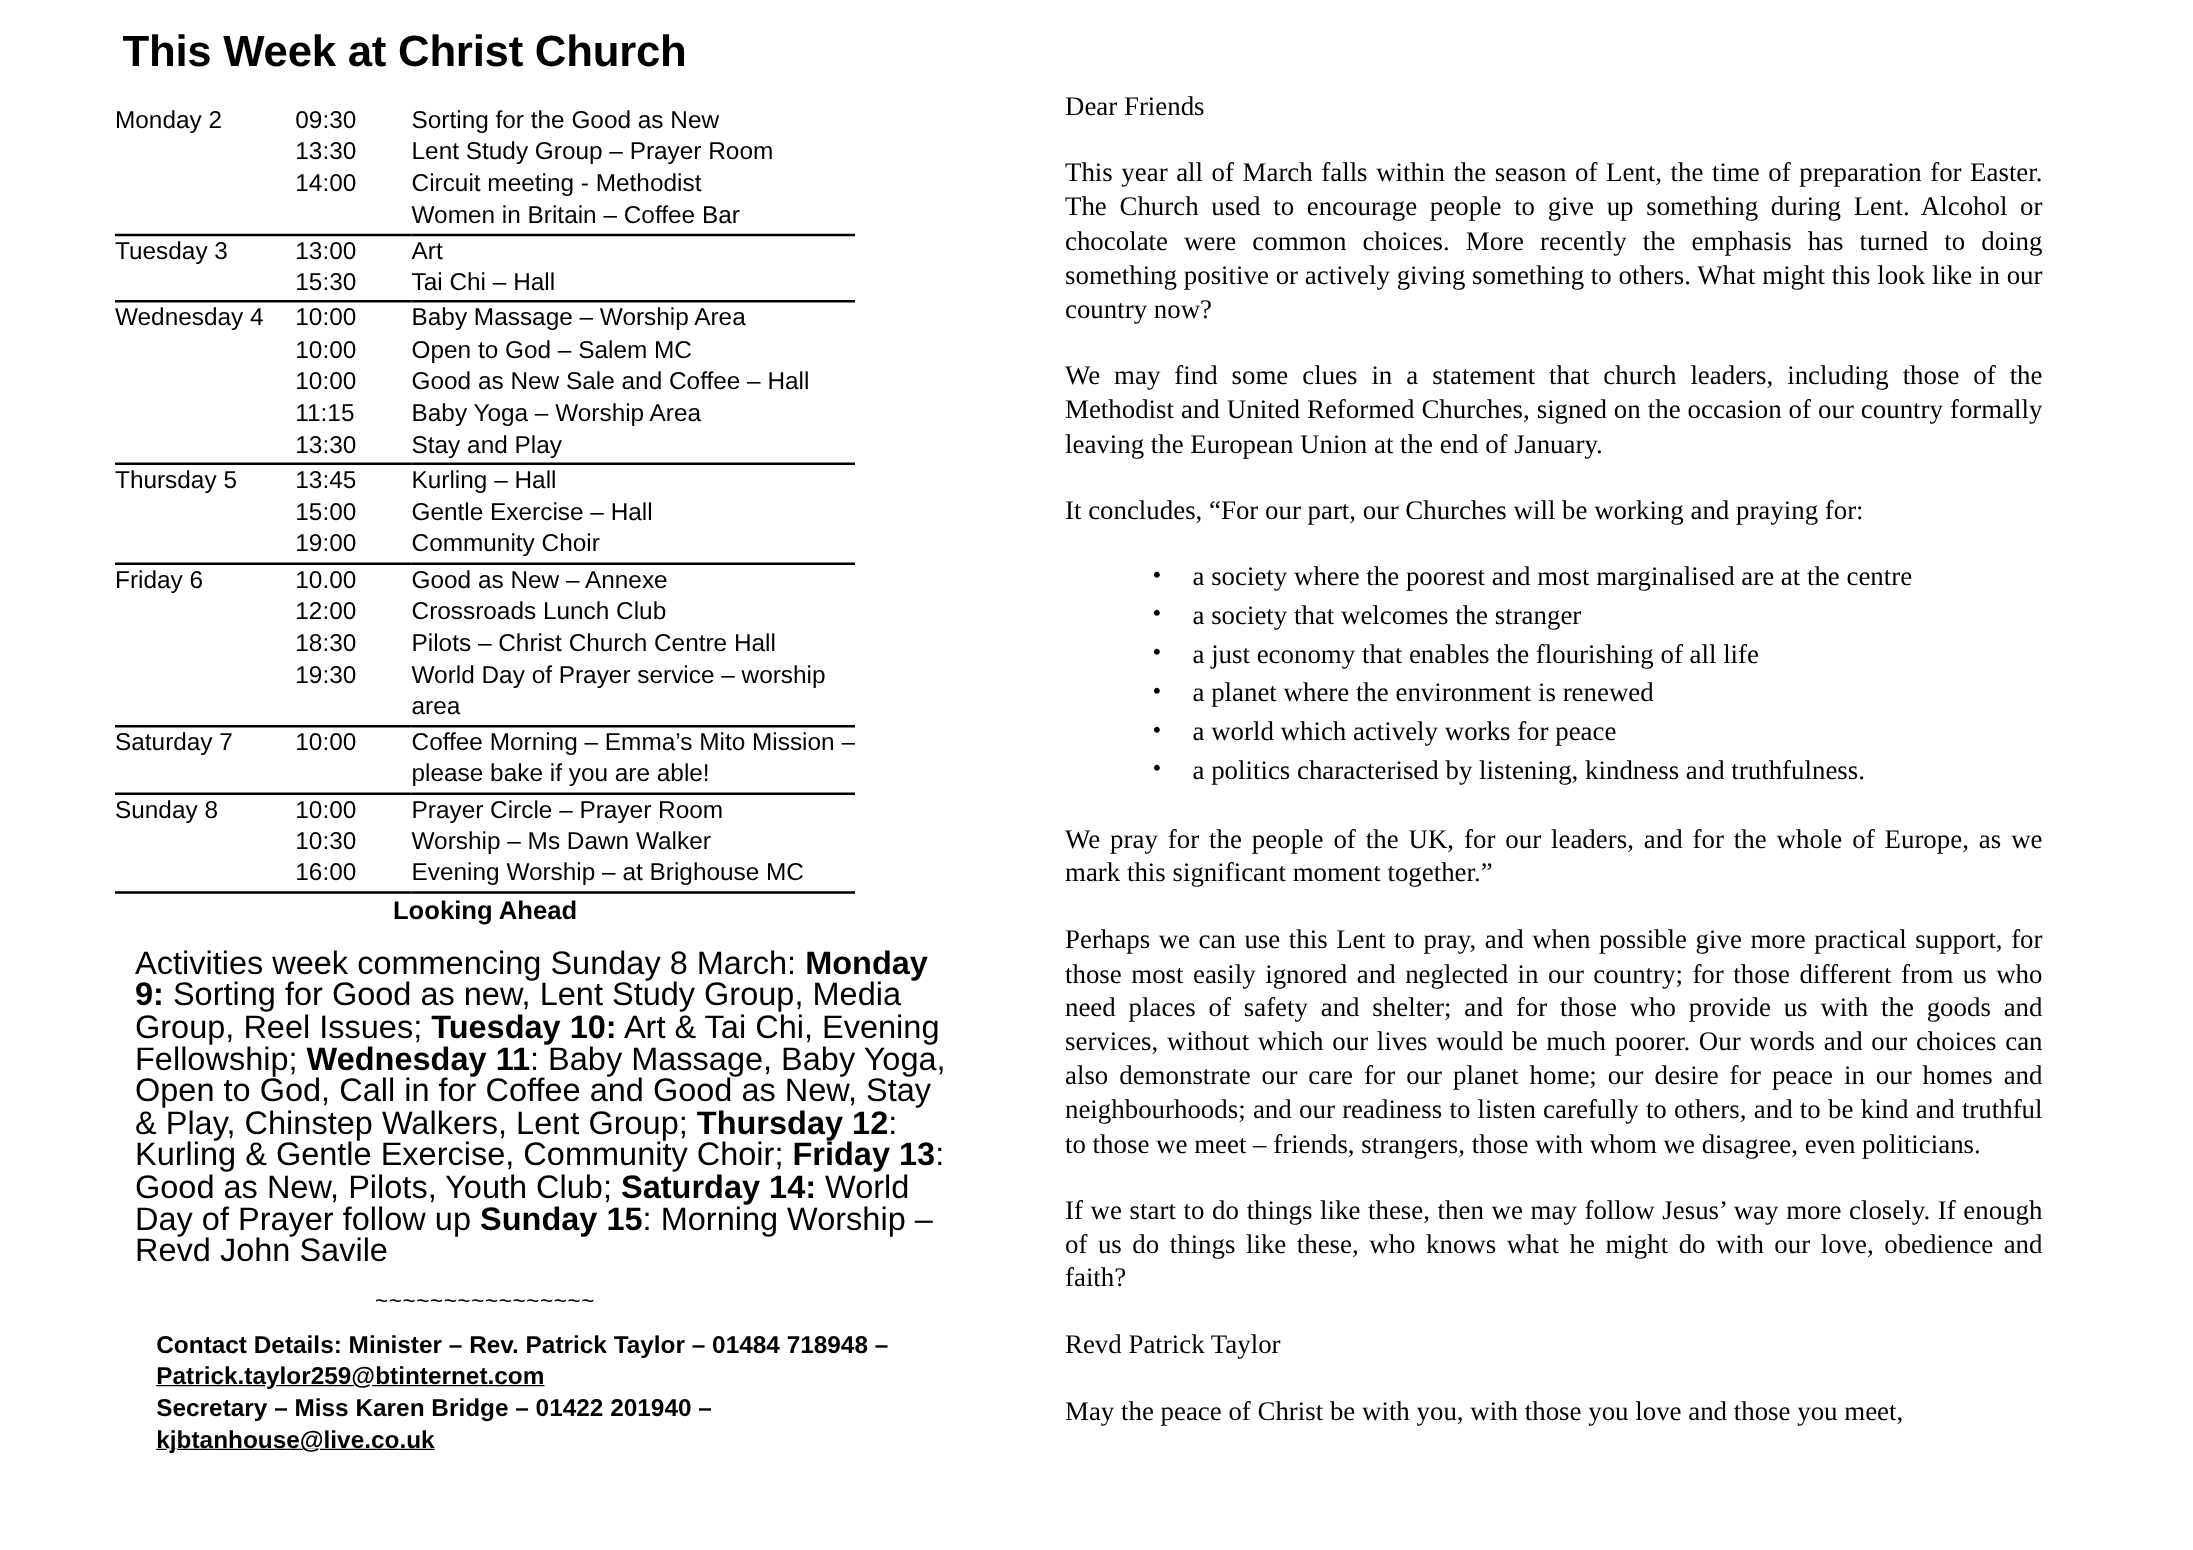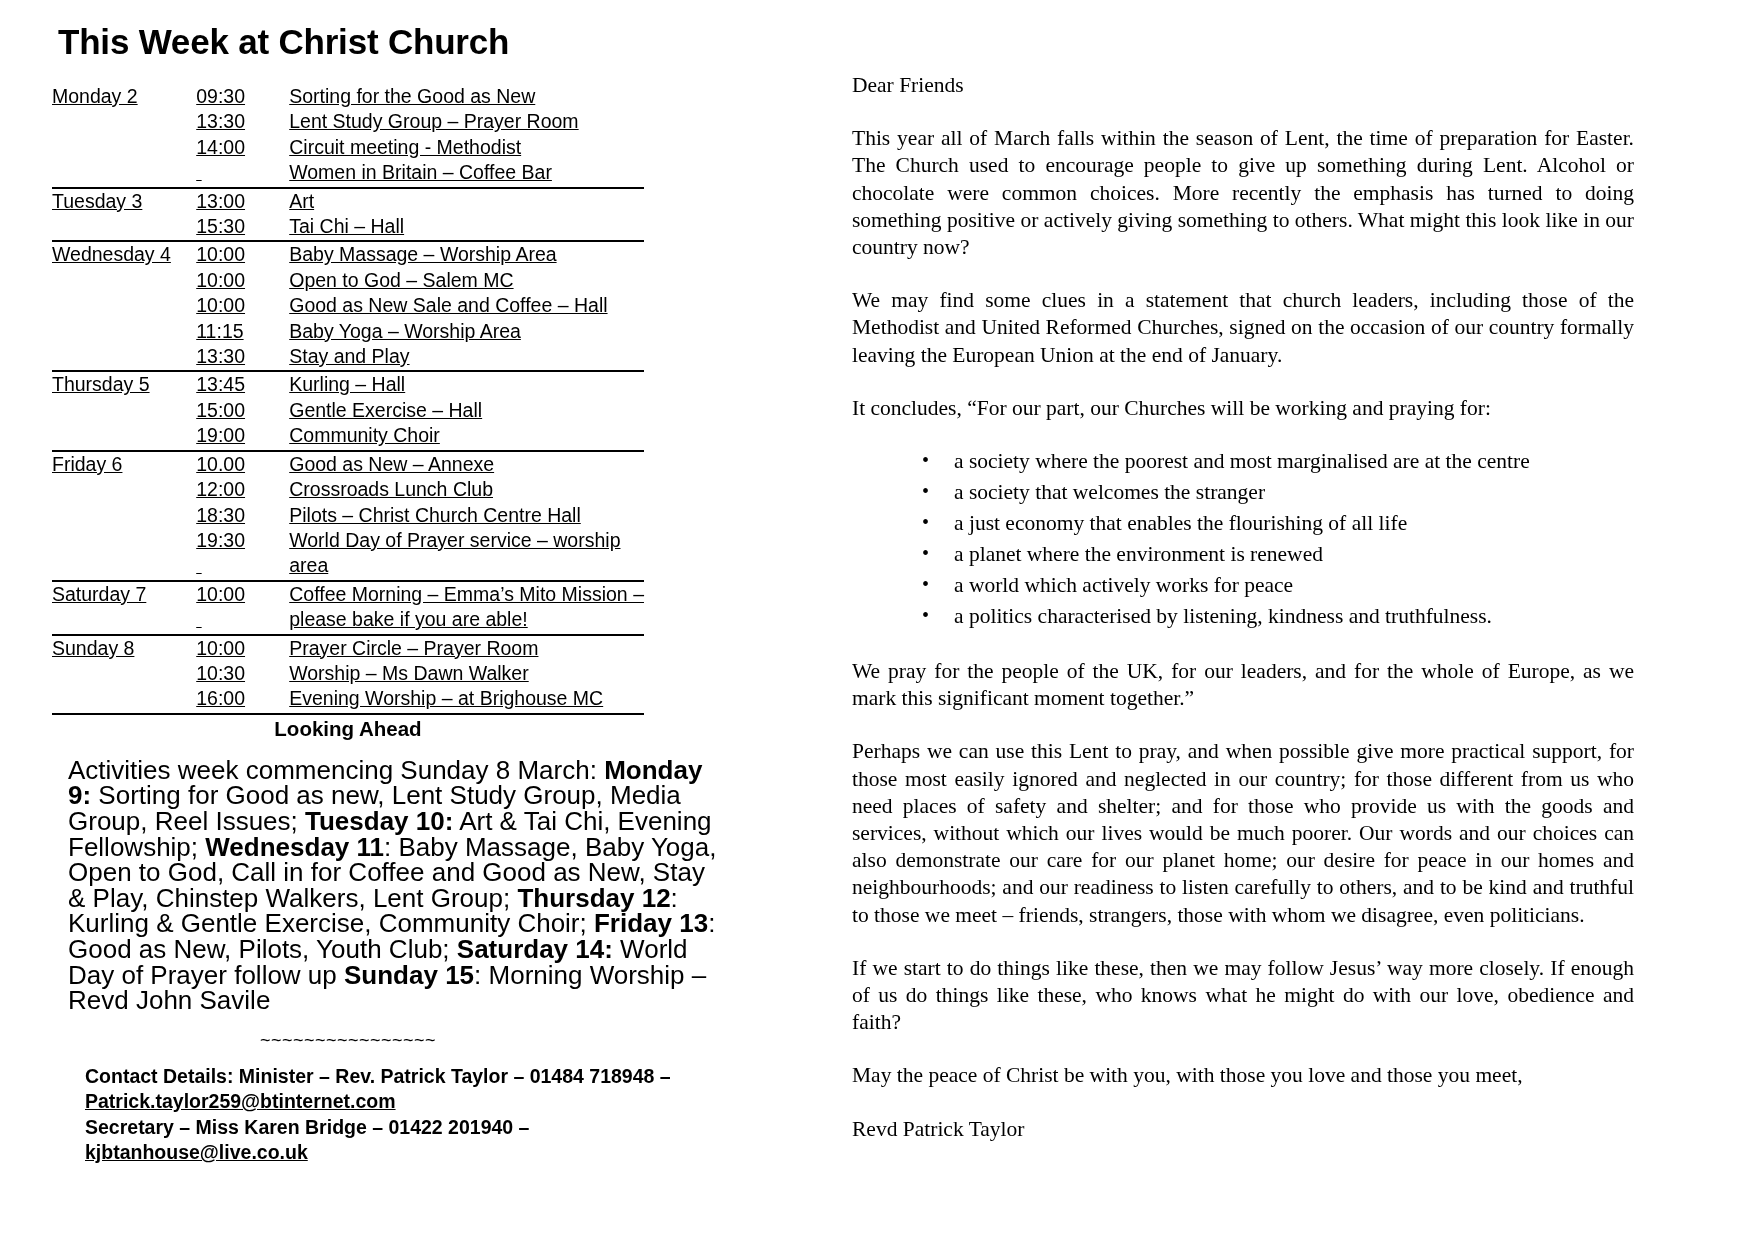--- a/index.html
+++ b/index.html
@@ -16,36 +16,35 @@
     overflow: hidden;
   }
   .page {
     position: absolute;
     inset: 0;
     display: flex;
   }
   
   .left-col {
     width: 790px;
-    padding: 22px 0 0 52px;
+    padding: 22px 0 0 92px;
     box-sizing: border-box;
   }
   .main-title {
     font-family: "Liberation Sans", sans-serif;
     font-size: 35px;
     font-weight: bold;
     letter-spacing: -0.2px;
     margin: 0 0 22px 6px;
   }
   table.schedule {
     border-collapse: collapse;
     width: 592px;
     font-size: 19.5px;
     font-family: "Liberation Sans", sans-serif;
-    text-decoration: underline;
   }
   table.schedule td {
     padding: 0;
     vertical-align: top;
     line-height: 25.4px;
     border: 0;
   }
   tr.day-group > td {
     border-bottom: 2.2px solid #000;
     padding-bottom: 1px;
@@ -253,17 +252,17 @@
         <li>a society where the poorest and most marginalised are at the centre</li>
         <li>a society that welcomes the stranger</li>
         <li>a just economy that enables the flourishing of all life</li>
         <li>a planet where the environment is renewed</li>
         <li>a world which actively works for peace</li>
         <li>a politics characterised by listening, kindness and truthfulness.</li>
       </ul>
     <p class="justify">We pray for the people of the UK, for our leaders, and for the whole of Europe, as we mark this significant moment together.”</p>
     <p class="justify">Perhaps we can use this Lent to pray, and when possible give more practical support, for those most easily ignored and neglected in our country; for those different from us who need places of safety and shelter; and for those who provide us with the goods and services, without which our lives would be much poorer. Our words and our choices can also demonstrate our care for our planet home; our desire for peace in our homes and neighbourhoods; and our readiness to listen carefully to others, and to be kind and truthful to those we meet – friends, strangers, those with whom we disagree, even politicians.</p>
     <p class="justify">If we start to do things like these, then we may follow Jesus’ way more closely. If enough of us do things like these, who knows what he might do with our love, obedience and faith?</p>
+    <p>Revd Patrick Taylor</p>
     <p>May the peace of Christ be with you, with those you love and those you meet,</p>
-    <p>Revd Patrick Taylor</p>
   </div>
 
 </div>
 
 </body></html>

